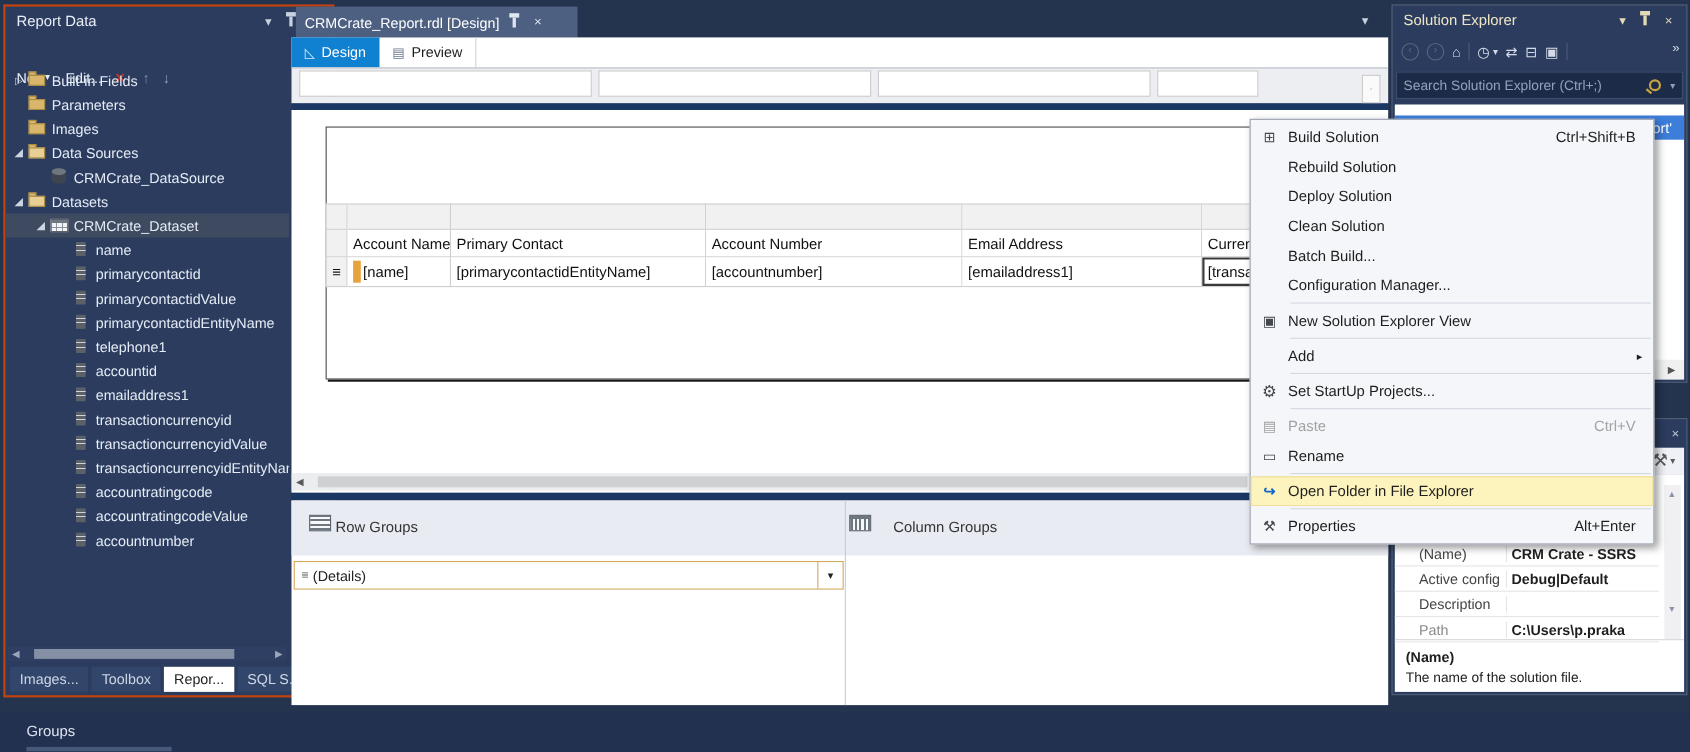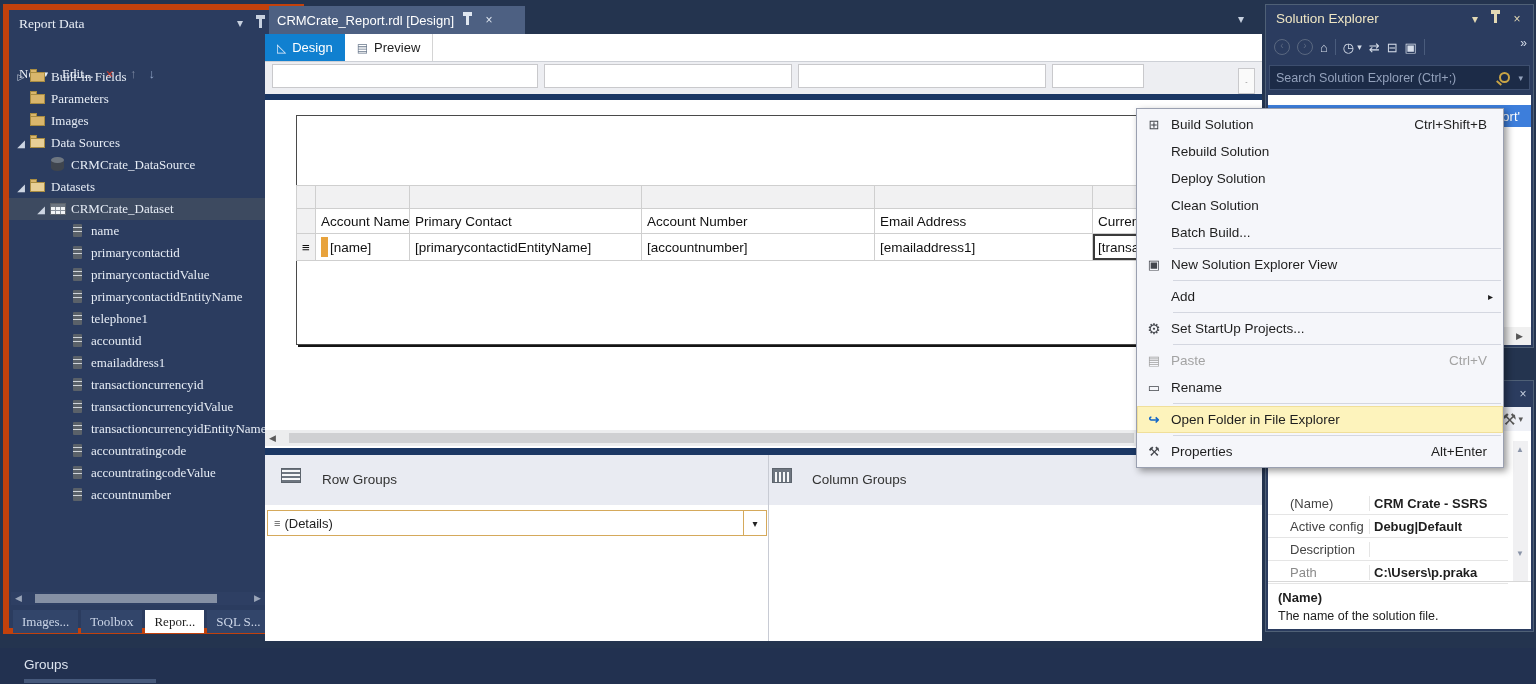--- a/index.html
+++ b/index.html
@@ -1,21 +1,21 @@
 <!DOCTYPE html>
 <html><head>
 <meta charset="utf-8">
 <style>
   html,body{margin:0;padding:0;background:#1c2840;}
   body{width:1536px;height:684px;position:relative;font-family:"Liberation Sans",sans-serif;overflow:hidden;color:#1e1e1e;}
   .abs{position:absolute;}
   
   #frame{position:absolute;inset:0;background:#24344f;}
   
-  #report-data{left:3px;top:4px;width:301px;height:630px;background:#2b3c5f;border:6px solid #c2410c;box-sizing:border-box;font-family:Liberation Serif, serif;}
+  #report-data{left:3px;top:4px;width:301px;height:630px;background:#2b3c5f;border:2px solid #c2410c;box-sizing:border-box;}
   .panel-title{height:27px;display:flex;align-items:center;padding:0 6px 0 10px;color:#e9eef6;font-size:13.5px;}
   .panel-title .sp{flex:1;}
   .tb-ico{color:#c7d0df;font-size:12px;width:20px;text-align:center;cursor:default;}
   .pin-ico{width:3px;height:9px;background:#c7d0df;position:relative;margin:0 10px 0 9px;}
   .pin-ico::before{content:'';position:absolute;top:-4px;left:-3px;width:9px;height:4px;background:#c7d0df;}
   #rd-toolbar{left:0;top:27px;width:100%;height:26px;display:flex;align-items:center;padding-left:10px;box-sizing:border-box;color:#e9eef6;font-size:13px;gap:4px;margin-top:24px;}
   #rd-toolbar .red-x{color:#c8392b;font-weight:bold;font-size:15px;margin:0 8px;}
   #rd-toolbar .arr{font-size:13px;margin:0 4px;}
   #rd-tree{left:0;top:56px;width:258px;height:524px;overflow:hidden;}
   .t-row{height:22px;display:flex;align-items:center;color:#e6ecf5;font-size:13px;white-space:nowrap;overflow:hidden;}
@@ -366,21 +366,21 @@
     <div id="center-hscroll">
       <span class="larr">◀</span>
       <span class="thumb"></span>
     </div>
   </div>
   <div id="sep2" class="abs"></div>
 
   <div id="groups" class="abs">
     <div id="groups-header"></div>
     <span class="rg-icon"></span>
-    <span class="grp-label" style="left:57px;">Row Groups</span>
+    <span class="grp-label" style="left:40px;">Row Groups</span>
     <span class="cg-icon"></span>
     <span class="grp-label" style="left:547px;">Column Groups</span>
     <div id="groups-divider"></div>
     <div id="details-row">
       <span class="handle">≡</span>
       <span>(Details)</span>
       <span id="details-drop">▾</span>
     </div>
   </div>
 
@@ -482,20 +482,26 @@
         <span>Clean Solution</span>
         <span class="mi-shortcut"></span>
 
       </div>
       <div class="menu-item i4">
         <span class="mi-icon"></span>
         <span>Batch Build...</span>
         <span class="mi-shortcut"></span>
 
       </div>
+      <div class="menu-item i5">
+        <span class="mi-icon"></span>
+        <span>Configuration Manager...</span>
+        <span class="mi-shortcut"></span>
+
+      </div>
       <div class="menu-item i6 separator">
         
         
         
         
       </div>
       <div class="menu-item i7">
         <span class="mi-icon ti-new_view">▣</span>
         <span>New Solution Explorer View</span>
         <span class="mi-shortcut"></span>

